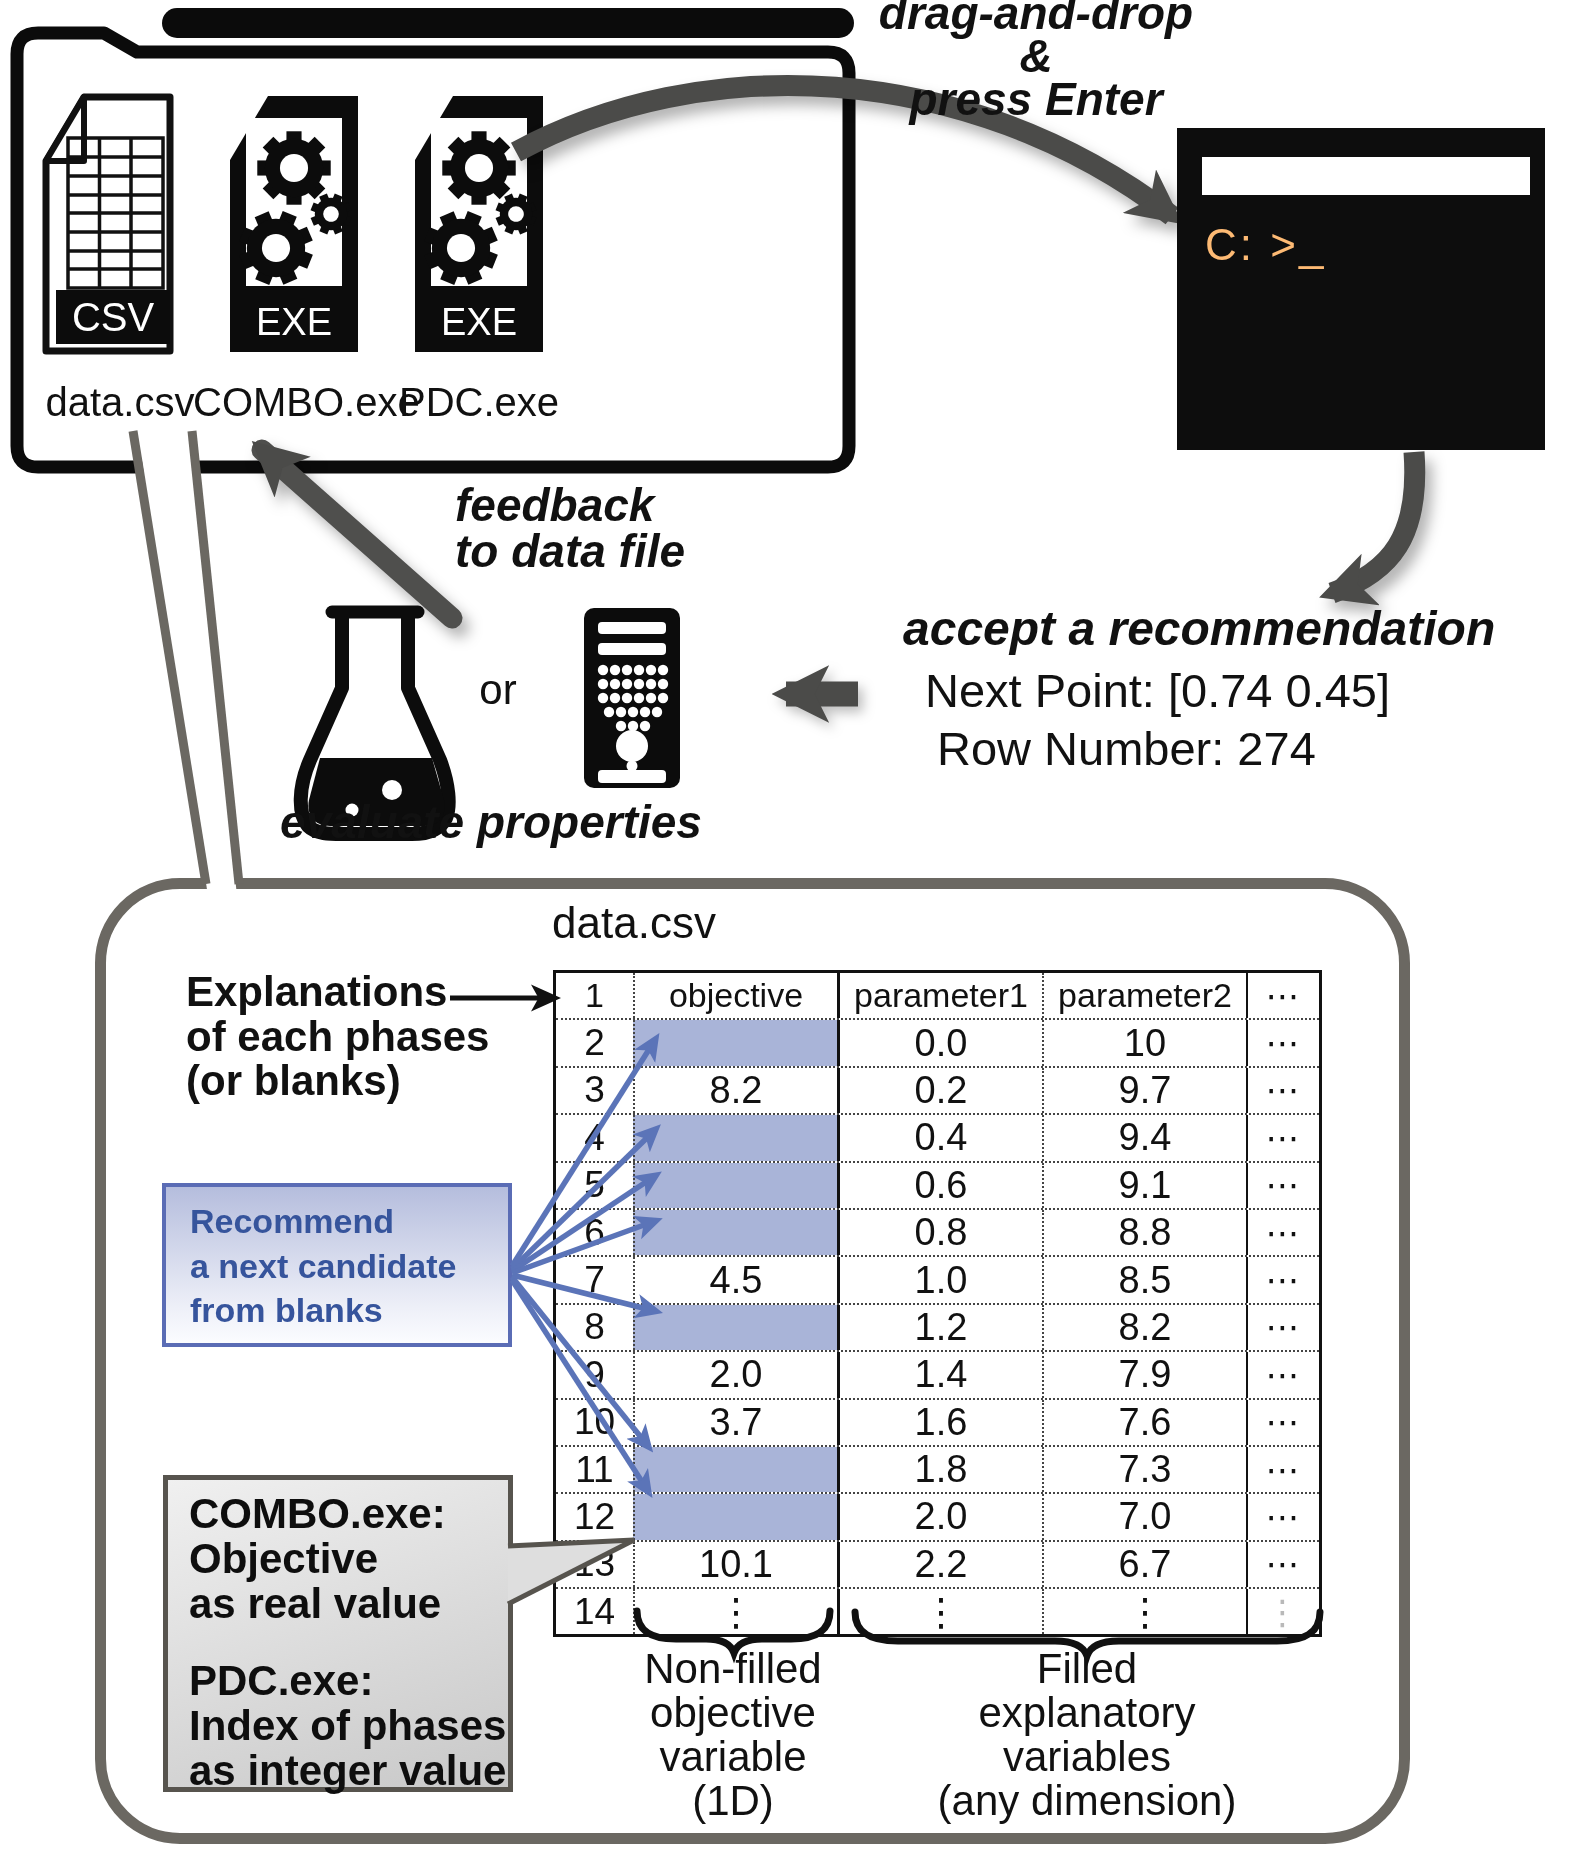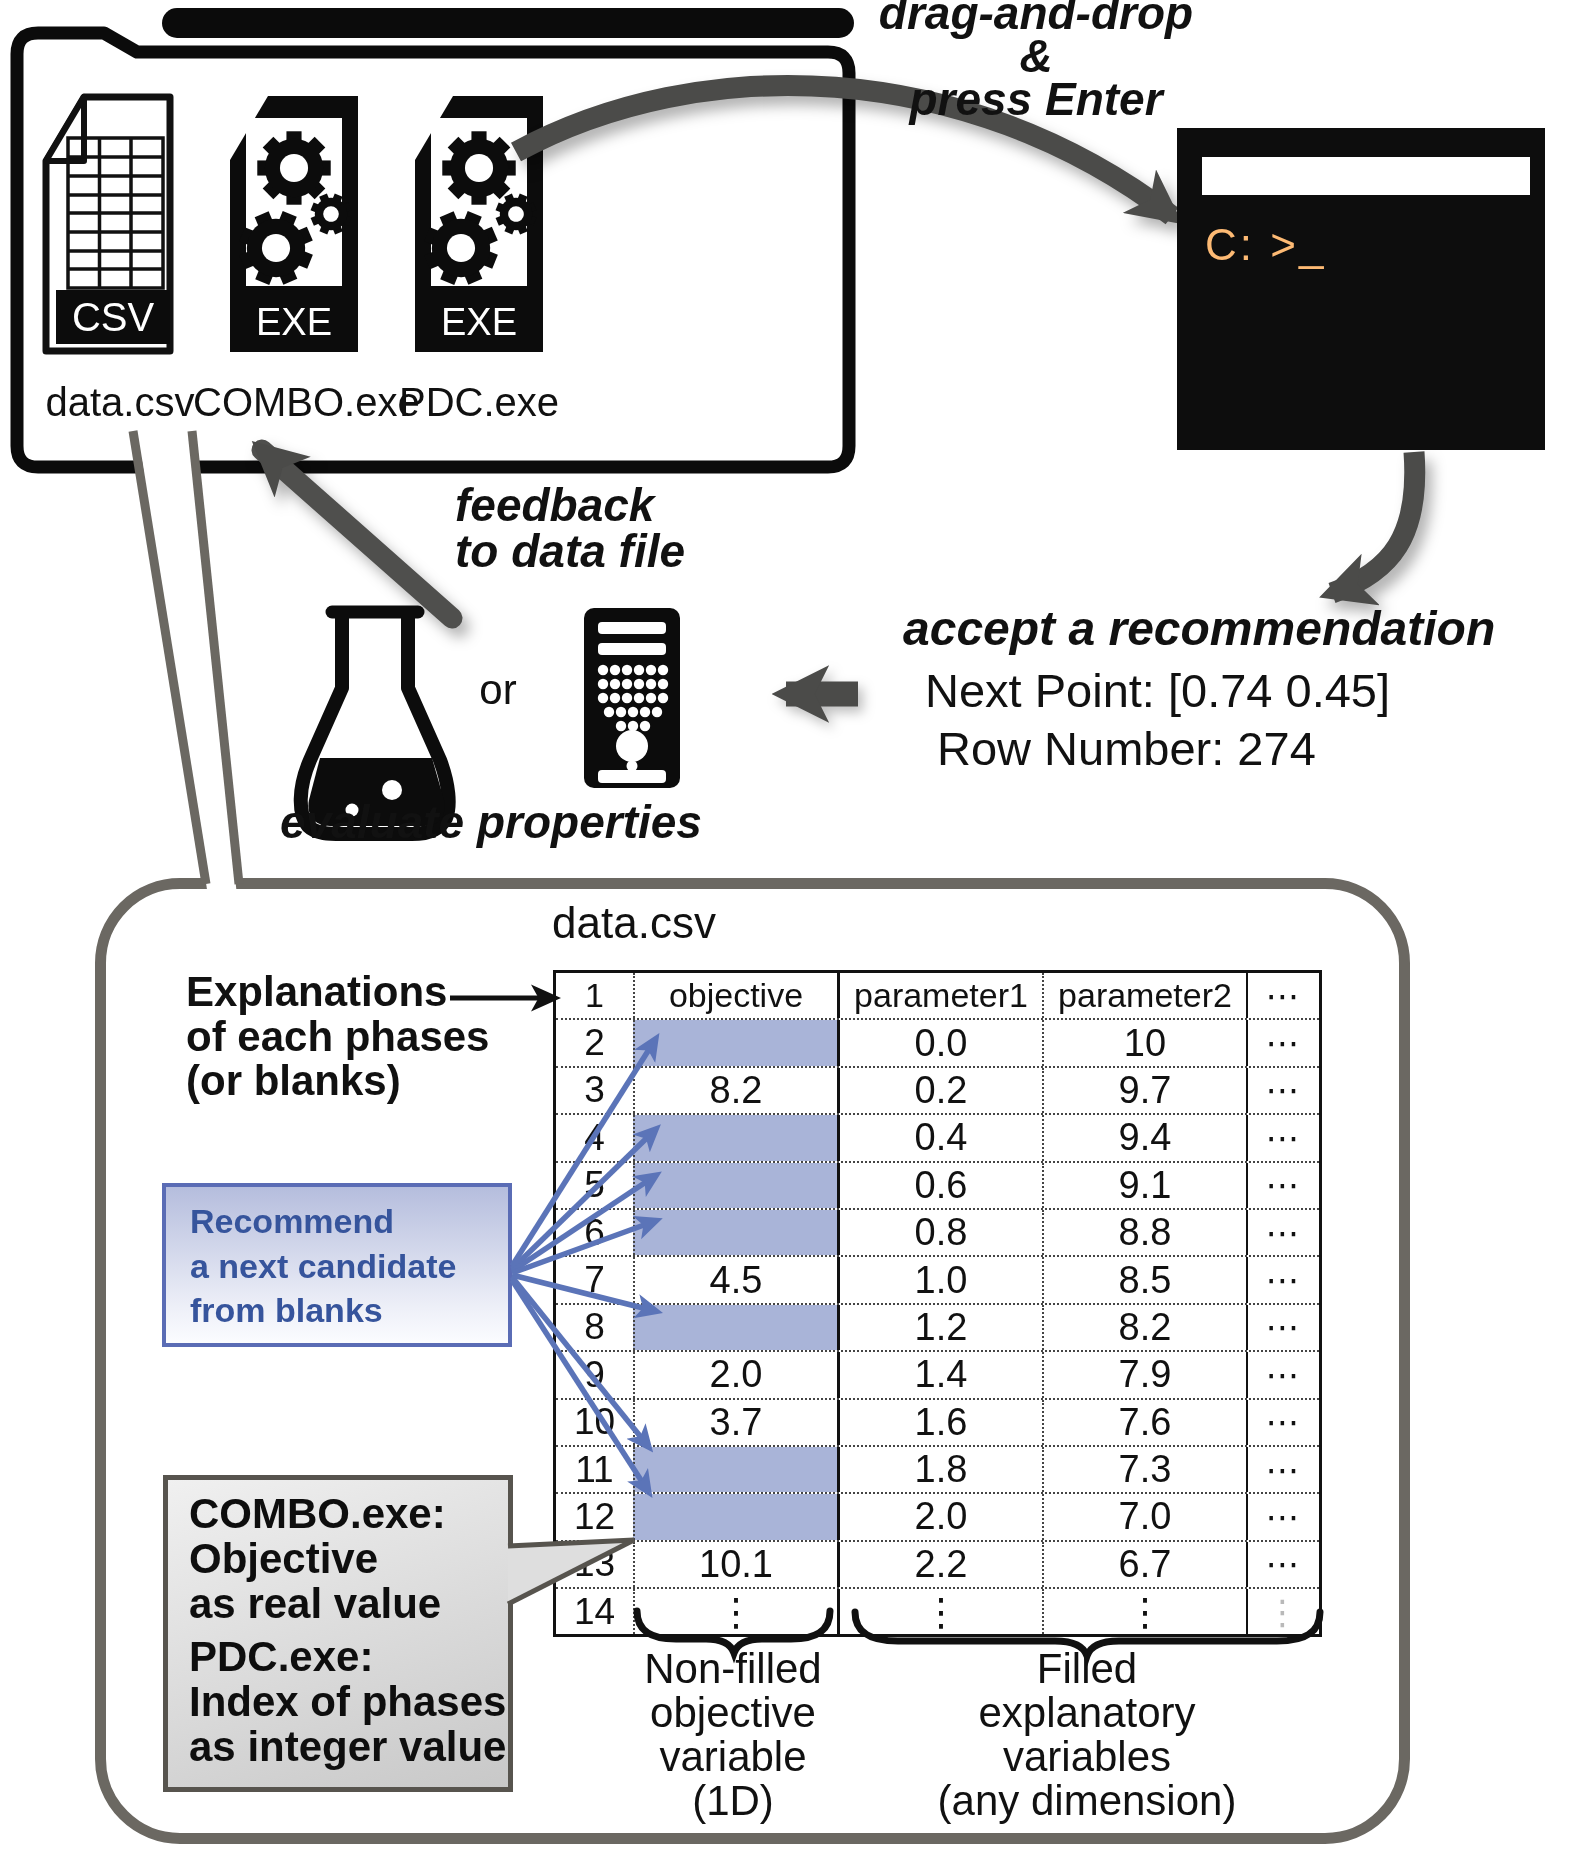--- a/index.html
+++ b/index.html
@@ -39,21 +39,21 @@
 
   
   #blue-box{left:162px;top:1183px;width:350px;height:164px;z-index:2;box-sizing:border-box;
             border:4px solid #5a6cb5;background:linear-gradient(#b5bddd,#eef0f8 78%,#fbfcff);}
   #blue-box-text{position:absolute;left:24px;top:12px;font-weight:bold;font-size:34px;
                  line-height:44.5px;color:#36549c;white-space:nowrap;}
   #gray-box{left:163px;top:1475px;width:350px;height:317px;z-index:2;box-sizing:border-box;
             border:5px solid #57544e;background:linear-gradient(160deg,#f0f0f0,#c8c8c8);}
   #gray-box-text{position:absolute;left:21px;top:11px;font-weight:bold;font-size:42px;
                  line-height:45px;color:#0e0e0e;white-space:nowrap;}
-  .para-gap{display:block;margin-top:8px;}
+  .para-gap{display:block;margin-top:32px;}
 
   
   #drag-lines{left:828px;top:-8px;width:416px;font-size:46px;line-height:43px;z-index:5;}
   #feedback-lines{left:455px;top:482px;font-size:46px;line-height:46px;z-index:5;}
   #evaluate-label{left:270px;top:795px;width:442px;font-size:46px;z-index:5;}
   #or-label{left:466px;top:666px;width:64px;font-size:42px;z-index:5;}
   #accept-label{left:903px;top:601px;font-size:48px;z-index:5;}
   #next-point{left:925px;top:663px;font-size:47px;z-index:5;}
   #row-number{left:925px;top:721px;font-size:47px;z-index:5;margin-left:12px;}
   #label-datacsv{left:40px;top:380px;width:160px;font-size:40px;z-index:5;}

